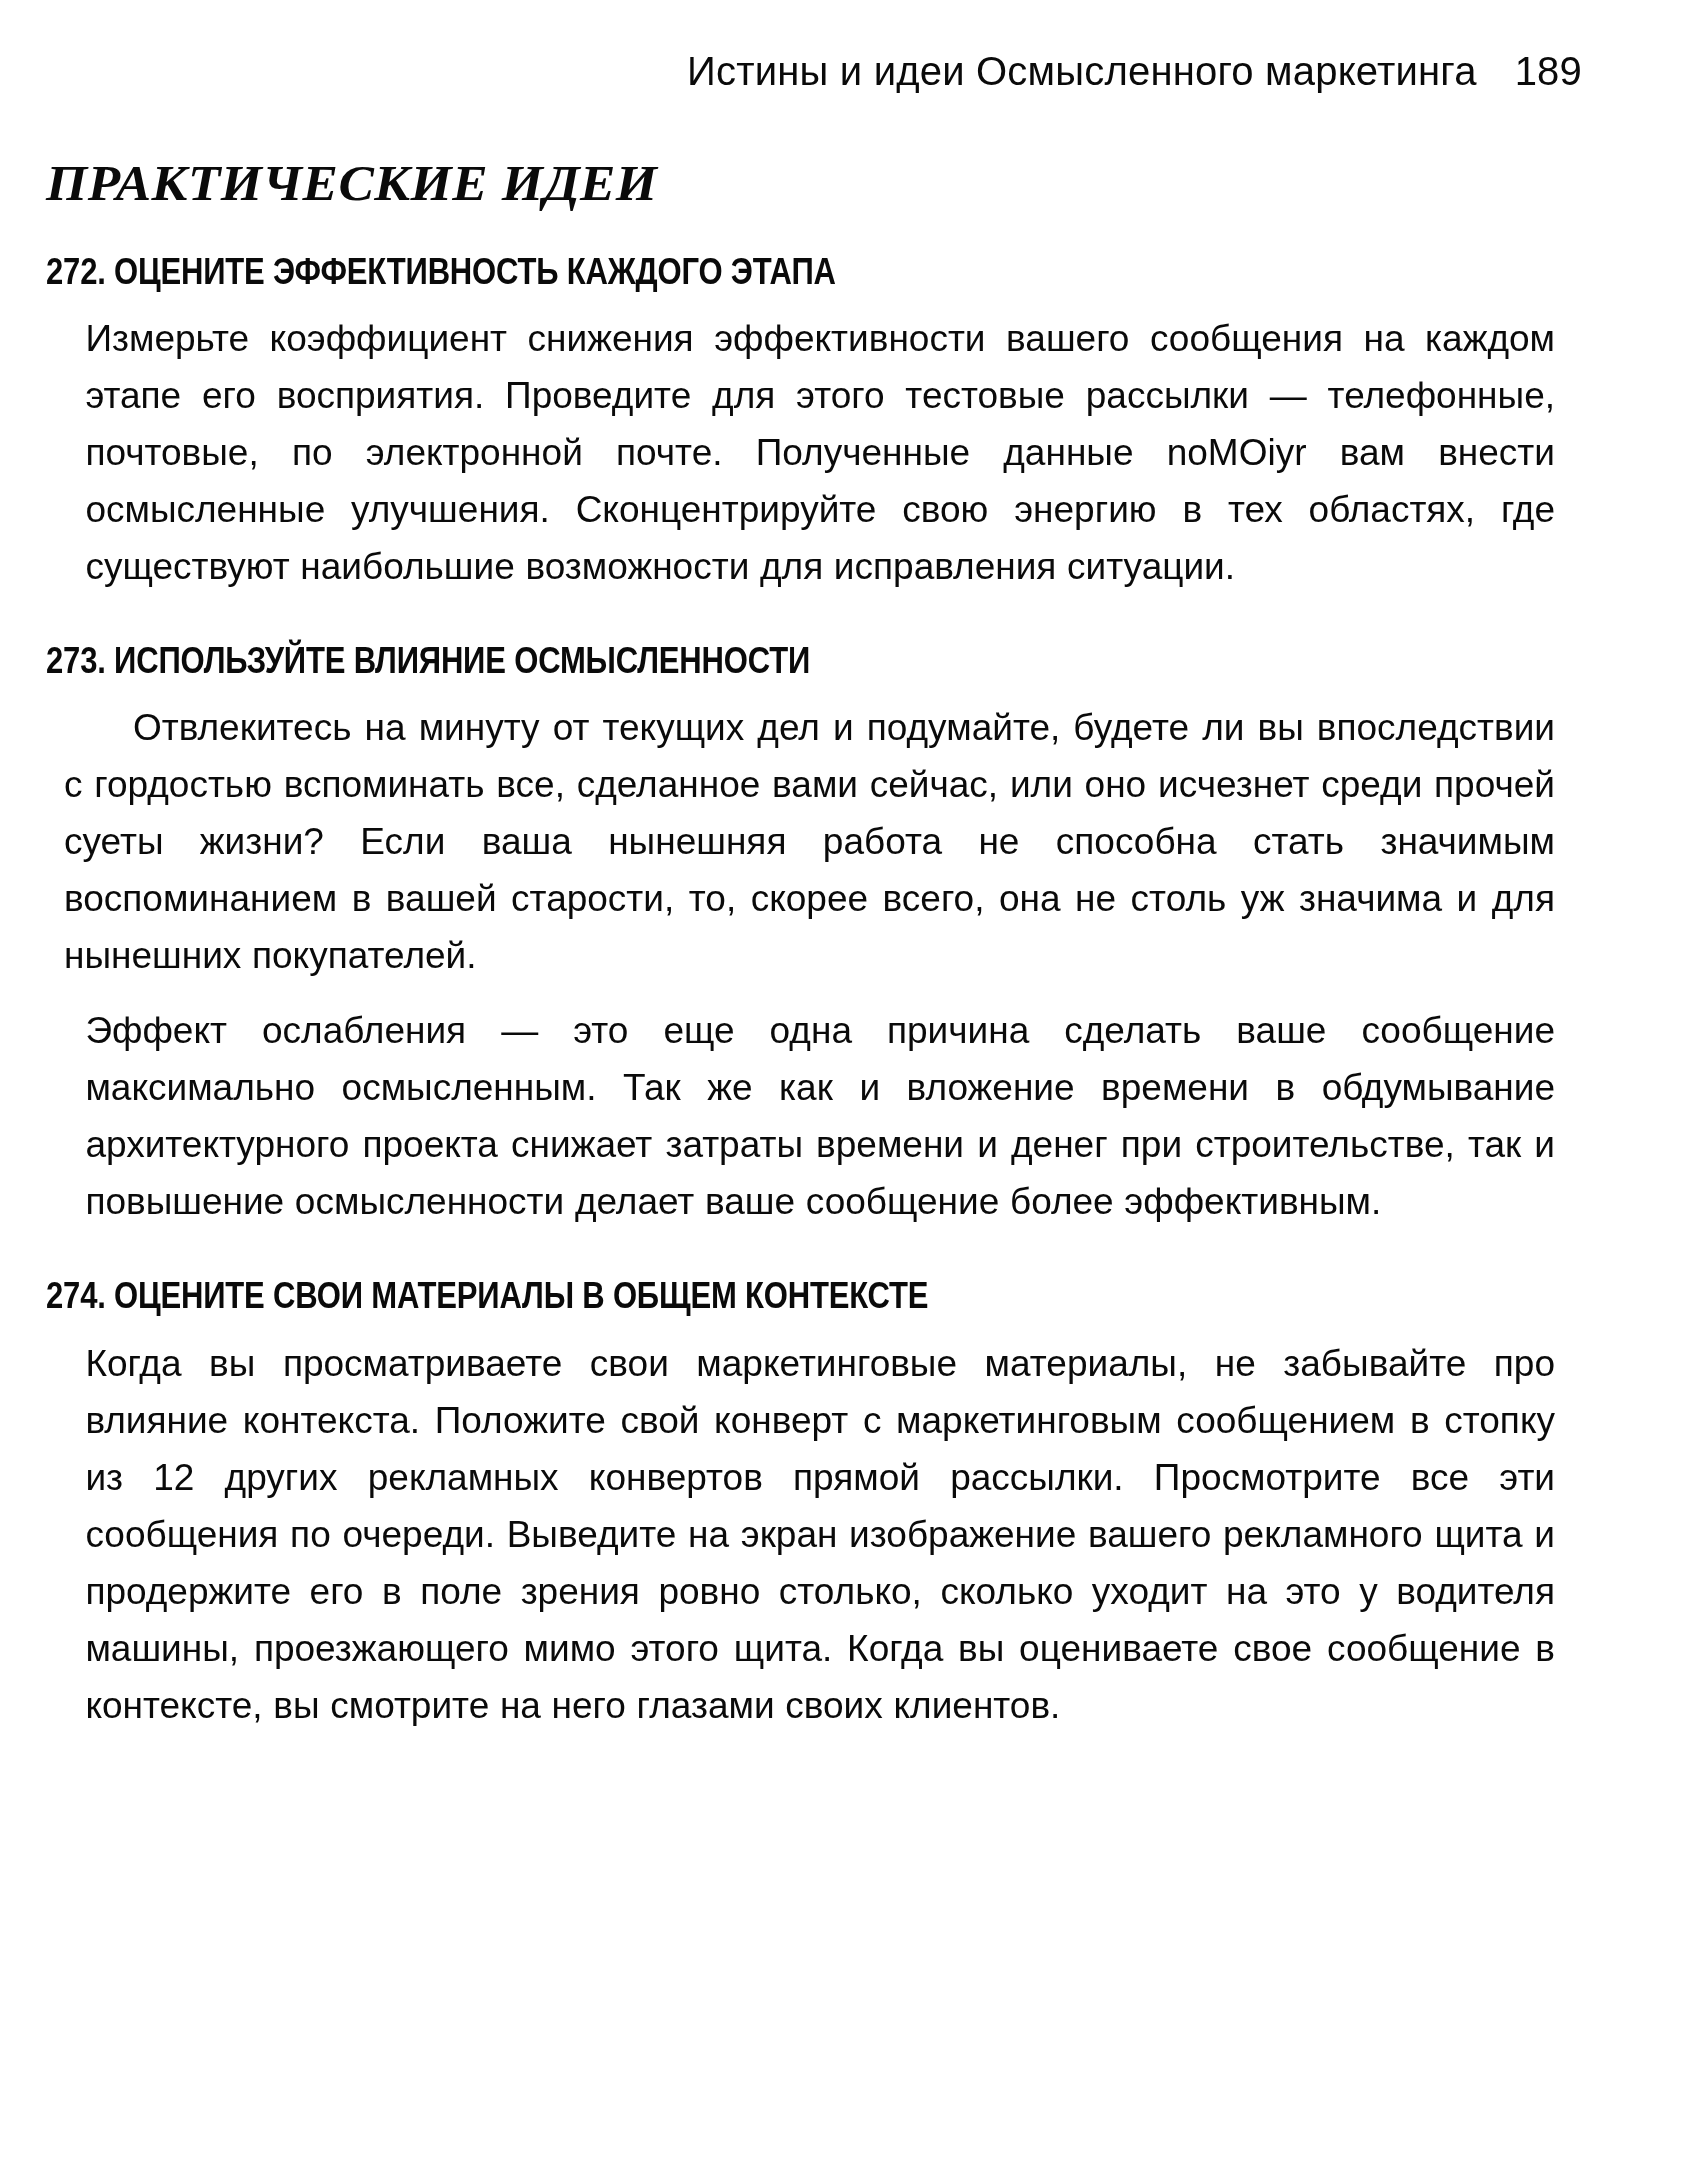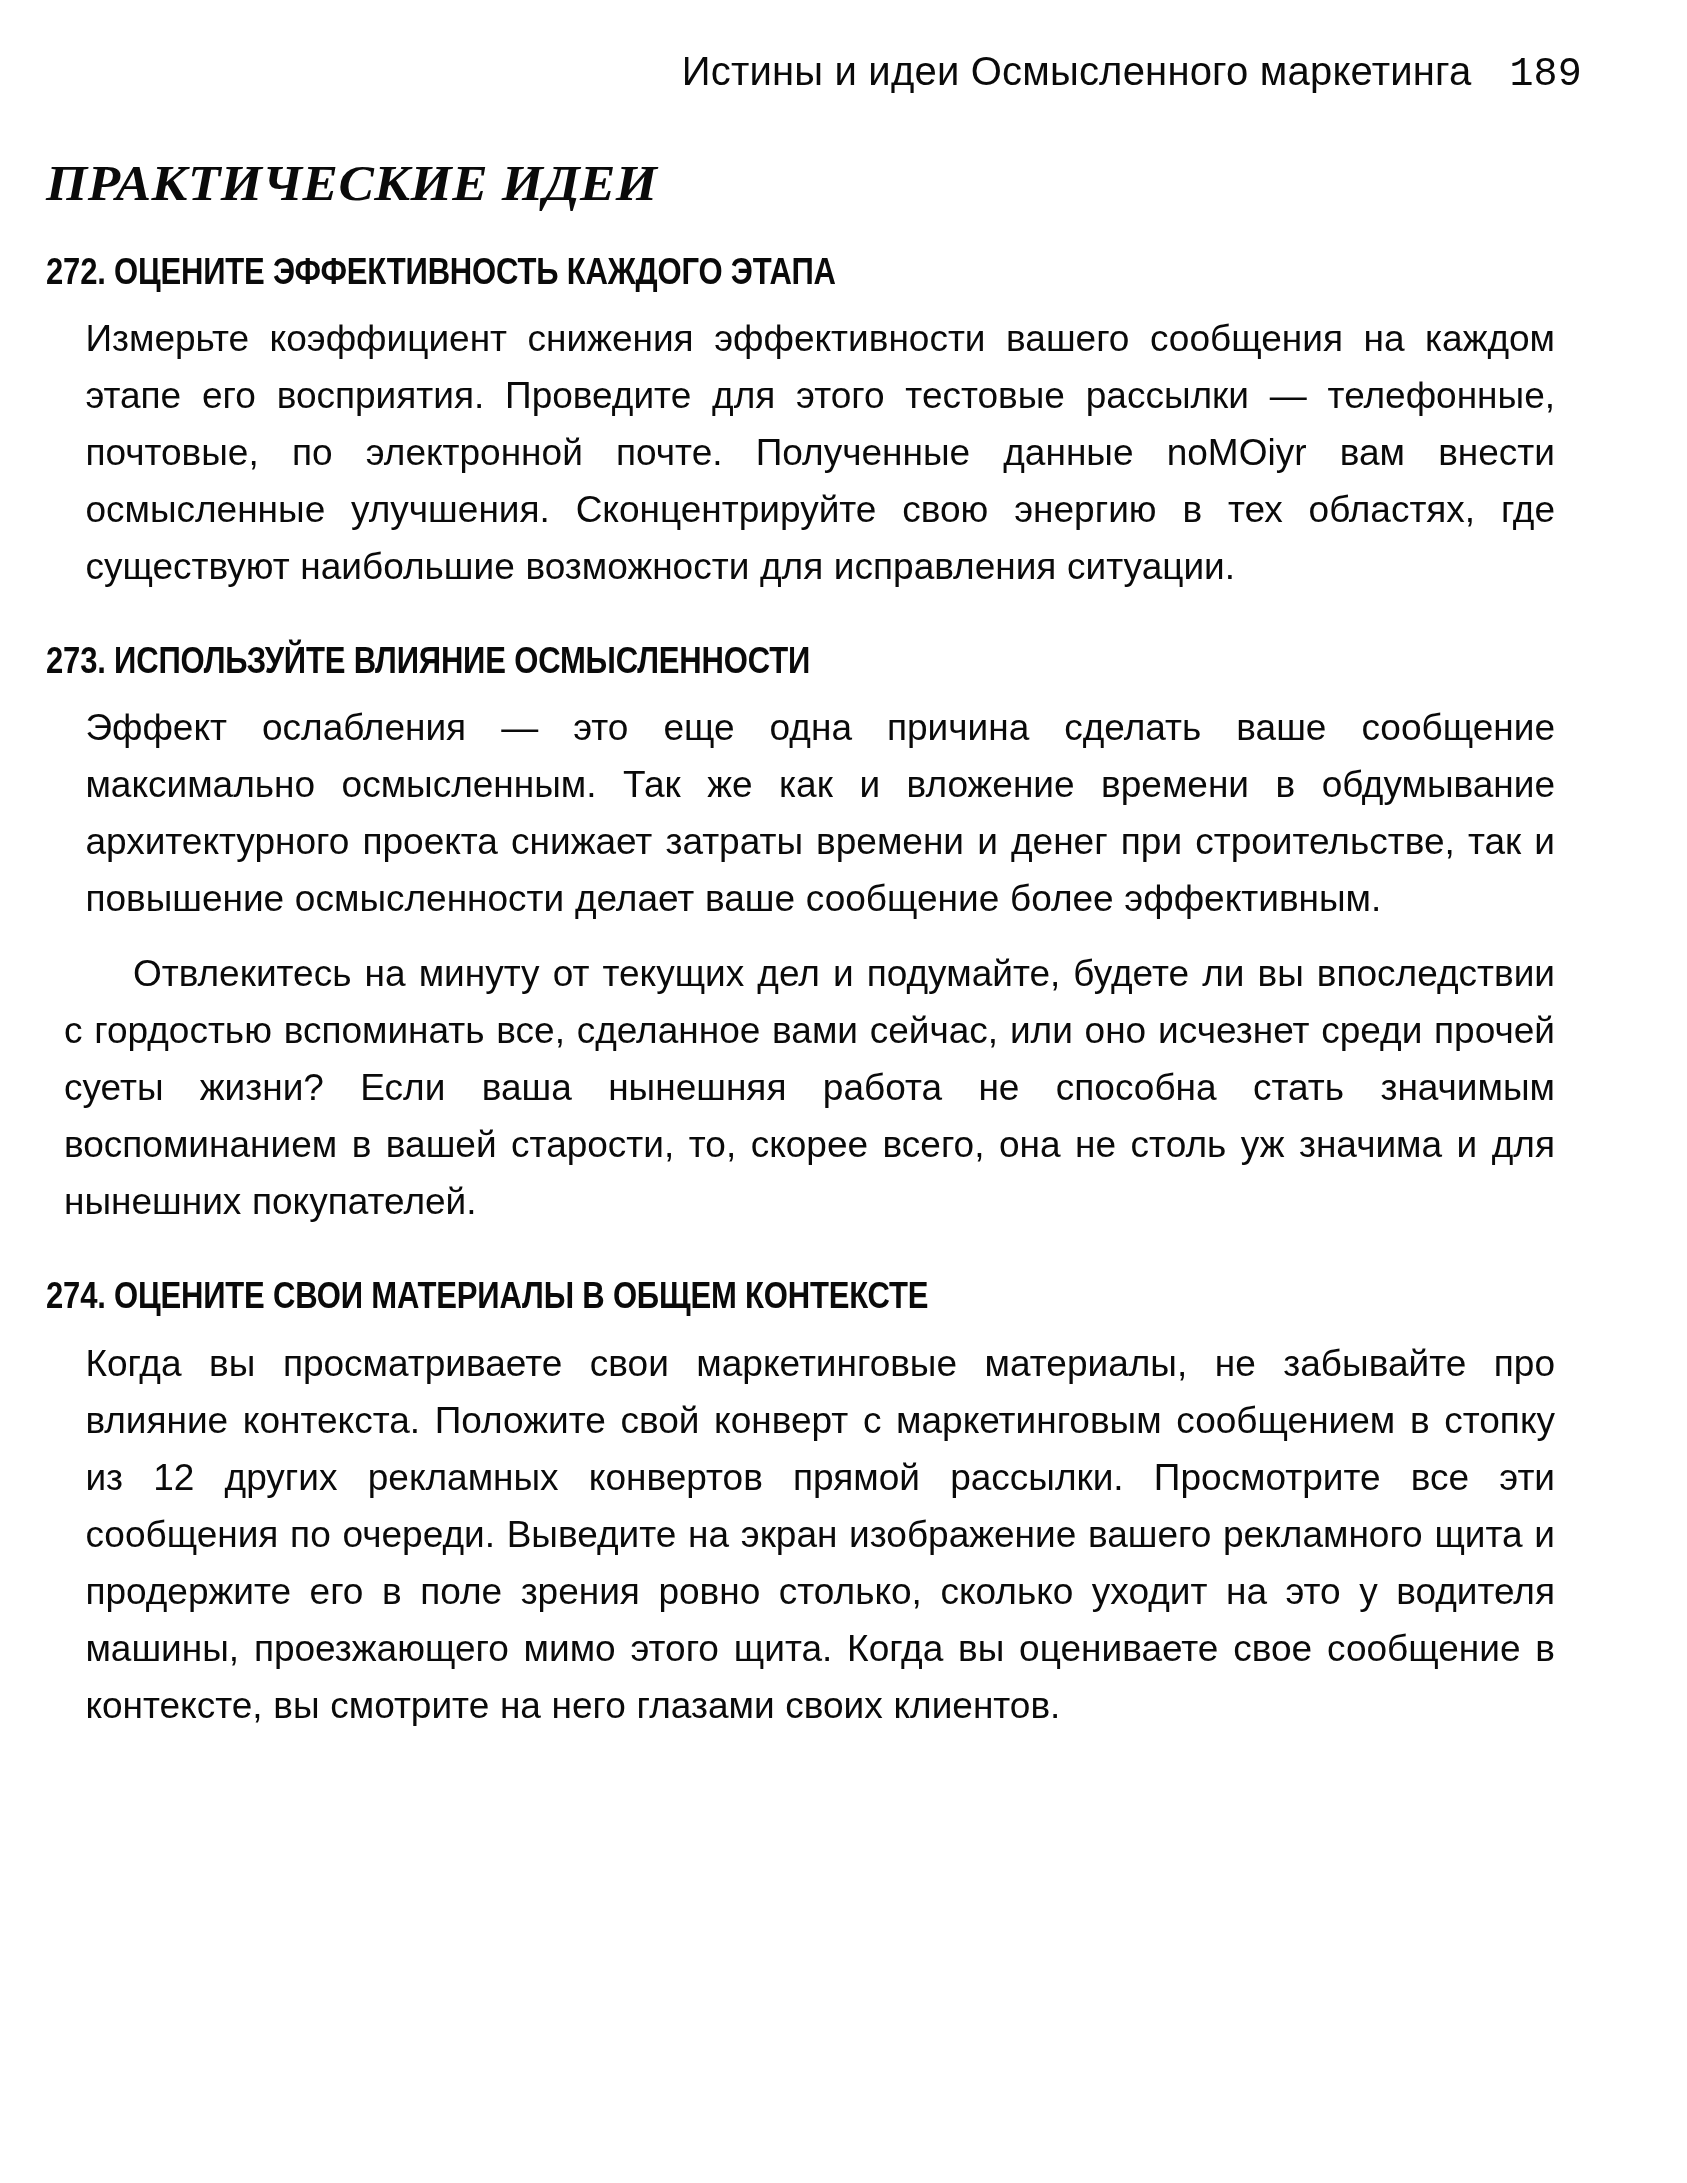--- a/index.html
+++ b/index.html
@@ -33,21 +33,21 @@
     line-height: 1;
     letter-spacing: 0.2px;
     white-space: nowrap;
   }
   .running-head .rh-title {
     font-family: Liberation Sans, sans-serif;
   }
   .running-head .rh-page {
     display: inline-block;
     margin-left: 38px;
-    font-family: Liberation Mono, monospace;
+    font-family: Liberation Sans, sans-serif;
   }
 
   
   .content {
     position: absolute;
     left: 46px;
     top: 157px;
     width: 1527px;
   }
 
@@ -121,22 +121,22 @@
 
     <h1 class="page-title">ПРАКТИЧЕСКИЕ ИДЕИ</h1>
 
     <div class="section">
       <h2 class="section-heading">272. ОЦЕНИТЕ ЭФФЕКТИВНОСТЬ КАЖДОГО ЭТАПА</h2>
       <p class="body-text first-para">Измерьте коэффициент снижения эффективности вашего сообщения на каждом этапе его восприятия. Проведите для этого тестовые рассылки — телефонные, почтовые, по электронной почте. Полученные данные noMOiyr вам внести осмысленные улучшения. Сконцентрируйте свою энергию в тех областях, где существуют наибольшие возможности для исправления ситуации.</p>
     </div>
 
     <div class="section">
       <h2 class="section-heading">273. ИСПОЛЬЗУЙТЕ ВЛИЯНИЕ ОСМЫСЛЕННОСТИ</h2>
+      <p class="body-text indented">Отвлекитесь на минуту от текущих дел и подумайте, будете ли вы впоследствии с гордостью вспоминать все, сделанное вами сейчас, или оно исчезнет среди прочей суеты жизни? Если ваша нынешняя работа не способна стать значимым воспоминанием в вашей старости, то, скорее всего, она не столь уж значима и для нынешних покупателей.</p>
       <p class="body-text first-para">Эффект ослабления — это еще одна причина сделать ваше сообщение максимально осмысленным. Так же как и вложение времени в обдумывание архитектурного проекта снижает затраты времени и денег при строительстве, так и повышение осмысленности делает ваше сообщение более эффективным.</p>
-      <p class="body-text indented">Отвлекитесь на минуту от текущих дел и подумайте, будете ли вы впоследствии с гордостью вспоминать все, сделанное вами сейчас, или оно исчезнет среди прочей суеты жизни? Если ваша нынешняя работа не способна стать значимым воспоминанием в вашей старости, то, скорее всего, она не столь уж значима и для нынешних покупателей.</p>
     </div>
 
     <div class="section">
       <h2 class="section-heading">274. ОЦЕНИТЕ СВОИ МАТЕРИАЛЫ В ОБЩЕМ КОНТЕКСТЕ</h2>
       <p class="body-text first-para">Когда вы просматриваете свои маркетинговые материалы, не забывайте про влияние контекста. Положите свой конверт с маркетинговым сообщением в стопку из 12 других рекламных конвертов прямой рассылки. Просмотрите все эти сообщения по очереди. Выведите на экран изображение вашего рекламного щита и продержите его в поле зрения ровно столько, сколько уходит на это у водителя машины, проезжающего мимо этого щита. Когда вы оцениваете свое сообщение в контексте, вы смотрите на него глазами своих клиентов.</p>
     </div>
 
   </div>
 </div>
 

